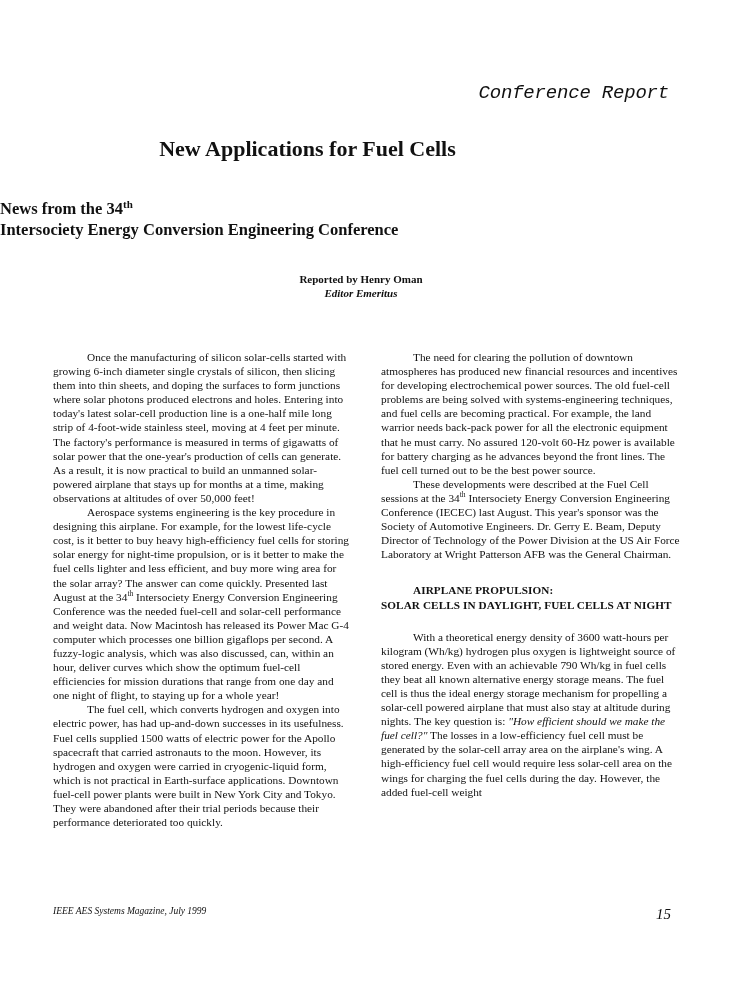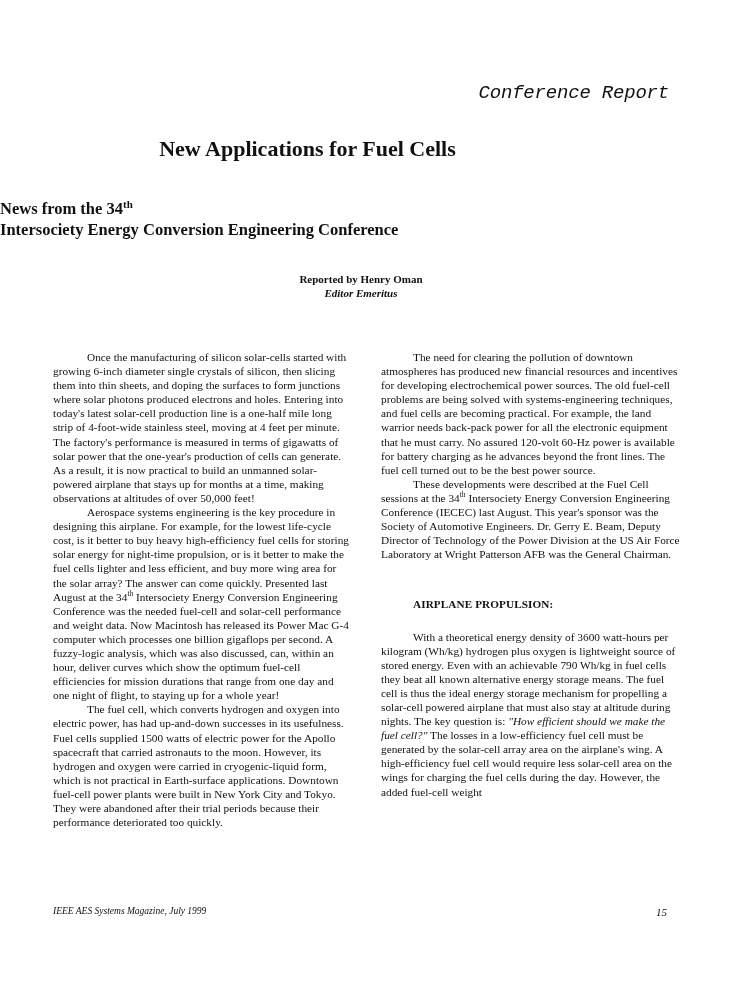--- a/index.html
+++ b/index.html
@@ -37,21 +37,21 @@
   .col .heading {
     font-weight: bold; font-size: 11.2px; text-indent: 0; margin-top: 14px; margin-bottom: 14px;
     letter-spacing: 0.1px;
   }
   .footer-left {
     position: absolute; top: 906px; left: 53px;
     font-style: italic; font-size: 9.5px;
   }
   .footer-right {
     position: absolute; top: 906px; left: 656px;
-    font-style: italic; font-size: 11px;
+    font-style: italic; font-size: 15px;
   }
   .nobr { white-space: nowrap; }
 </style>
 </head>
 <body>
 
 <div class="section-label">Conference Report</div>
 
 <h1 class="title" style="margin:0;">New Applications for Fuel Cells</h1>
 
@@ -67,20 +67,21 @@
 
 <div class="col left">
   <p>Once the manufacturing of silicon solar-cells started with growing 6-inch diameter single crystals of silicon, then slicing them into thin sheets, and doping the surfaces to form junctions where solar photons produced electrons and holes. Entering into today's latest solar-cell production line is a one-half mile long strip of 4-foot-wide stainless steel, moving at 4 feet per minute. The factory's performance is measured in terms of gigawatts of solar power that the one-year's production of cells can generate. As a result, it is now practical to build an unmanned solar-powered airplane that stays up for months at a time, making observations at altitudes of over 50,000 feet!</p>
   <p><span>Aerospace systems engineering is the key procedure in designing this airplane. For example, for the lowest life-cycle cost, is it better to buy heavy high-efficiency fuel cells for storing solar energy for night-time propulsion, or is it better to make the fuel cells lighter and less efficient, and buy more wing area for the solar array? The answer can come quickly. Presented last August at the 34</span><sup>th</sup><span> Intersociety Energy Conversion Engineering Conference was the needed fuel-cell and solar-cell performance and weight data. Now Macintosh has released its Power Mac G-4 computer which processes one billion gigaflops per second. A fuzzy-logic analysis, which was also discussed, can, within an hour, deliver curves which show the optimum fuel-cell efficiencies for mission durations that range from one day and one night of flight, to staying up for a whole year!</span></p>
   <p>The fuel cell, which converts hydrogen and oxygen into electric power, has had up-and-down successes in its usefulness. Fuel cells supplied 1500 watts of electric power for the Apollo spacecraft that carried astronauts to the moon. However, its hydrogen and oxygen were carried in cryogenic-liquid form, which is not practical in Earth-surface applications. Downtown fuel-cell power plants were built in New York City and Tokyo. They were abandoned after their trial periods because their performance deteriorated too quickly.</p>
 </div>
 
 <div class="col right">
   <p>The need for clearing the pollution of downtown atmospheres has produced new financial resources and incentives for developing electrochemical power sources. The old fuel-cell problems are being solved with systems-engineering techniques, and fuel cells are becoming practical. For example, the land warrior needs back-pack power for all the electronic equipment that he must carry. No assured 120-volt 60-Hz power is available for battery charging as he advances beyond the front lines. The fuel cell turned out to be the best power source.</p>
   <p><span>These developments were described at the Fuel Cell sessions at the 34</span><sup>th</sup><span> Intersociety Energy Conversion Engineering Conference (IECEC) last August. This year's sponsor was the Society of Automotive Engineers. Dr. Gerry E. Beam, Deputy Director of Technology of the Power Division at the US Air Force Laboratory at Wright Patterson AFB was the General Chairman.</span></p>
-  <p class="heading" style="margin-top:36px; margin-bottom:18px;">
+  <p class="heading" style="margin-top:22px; margin-bottom:18px;">
     <span>AIRPLANE PROPULSION:</span><br>
+    <span class="nobr">SOLAR CELLS IN DAYLIGHT, FUEL CELLS AT NIGHT</span>
   </p>
   <p><span>With a theoretical energy density of 3600 watt-hours per kilogram (Wh/kg) hydrogen plus oxygen is lightweight source of stored energy. Even with an achievable 790 Wh/kg in fuel cells they beat all known alternative energy storage means. The fuel cell is thus the ideal energy storage mechanism for propelling a solar-cell powered airplane that must also stay at altitude during nights. The key question is: </span><i>"How efficient should we make the fuel cell?"</i><span> The losses in a low-efficiency fuel cell must be generated by the solar-cell array area on the airplane's wing. A high-efficiency fuel cell would require less solar-cell area on the wings for charging the fuel cells during the day. However, the added fuel-cell weight</span></p>
 </div>
 
 <div class="footer-left">IEEE AES Systems Magazine, July 1999</div>
 <div class="footer-right">15</div>
 
 </body></html>

